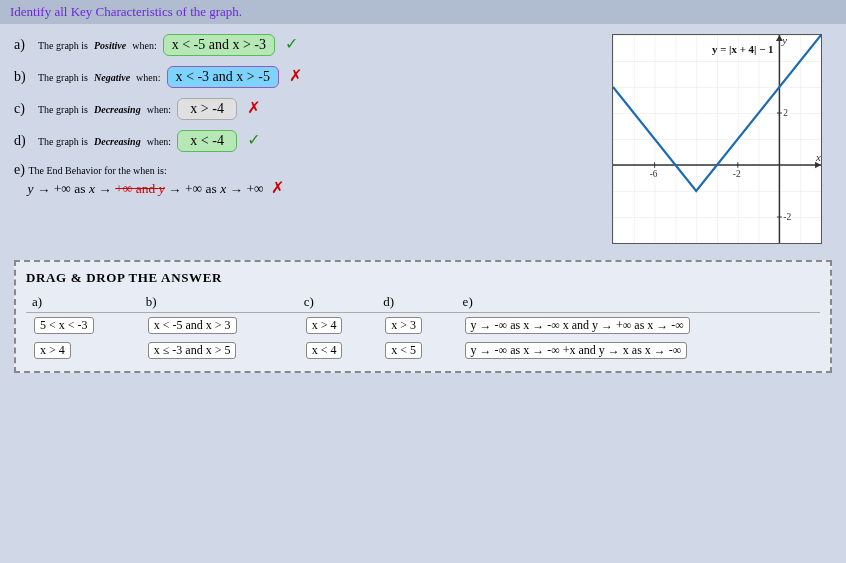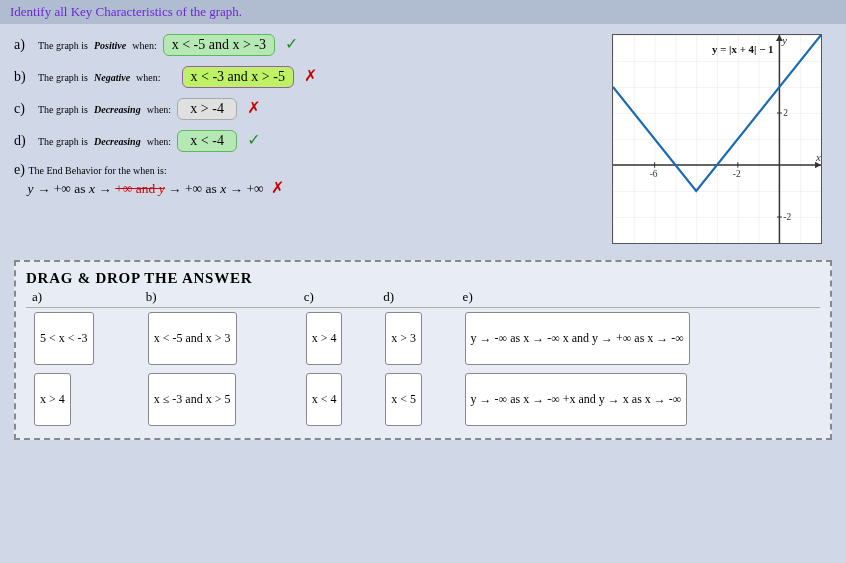--- a/index.html
+++ b/index.html
@@ -51,23 +51,22 @@
       border-radius: 6px;
       font-size: 14px;
       min-width: 60px;
       text-align: center;
     }
     .answer-box.green {
       background: #b6e8b6;
       border: 1.5px solid #5cb85c;
     }
     .answer-box.purple {
-      background: #bef264;
+      background: #7dd3fc;
       border: 1.5px solid #9b59b6;
-      margin-left: 15px;
     }
     .answer-box.neutral {
       background: #e0e0e0;
       border: 1.5px solid #aaa;
     }
     .check-mark {
       color: #228b22;
       font-size: 16px;
       margin-left: 4px;
     }
@@ -97,22 +96,22 @@
     }
     
     .drag-drop-section {
       border: 2px dashed #888;
       margin: 6px 14px;
       padding: 8px 10px;
       background: #e8edf5;
     }
     .drag-drop-title {
       font-weight: bold;
-      font-size: 15px;
-      margin-bottom: 0;
+      font-size: 13px;
+      margin-bottom: 6px;
       letter-spacing: 0.05em;
     }
     .drag-table {
       width: 100%;
       border-collapse: collapse;
     }
     .drag-table th {
       font-size: 13px;
       font-weight: normal;
       padding: 2px 6px;
@@ -122,21 +121,21 @@
     .drag-table td {
       font-size: 12.5px;
       padding: 3px 6px;
       vertical-align: top;
     }
     .drag-item {
       display: inline-block;
       background: #fff;
       border: 1px solid #888;
       border-radius: 3px;
-      padding: 18px 5px;
+      padding: 0 5px;
       margin: 1px 2px;
       cursor: grab;
       font-size: 12px;
       white-space: nowrap;
     }
   </style>
 </head>
 <body>
 
 <div class="page-title">

